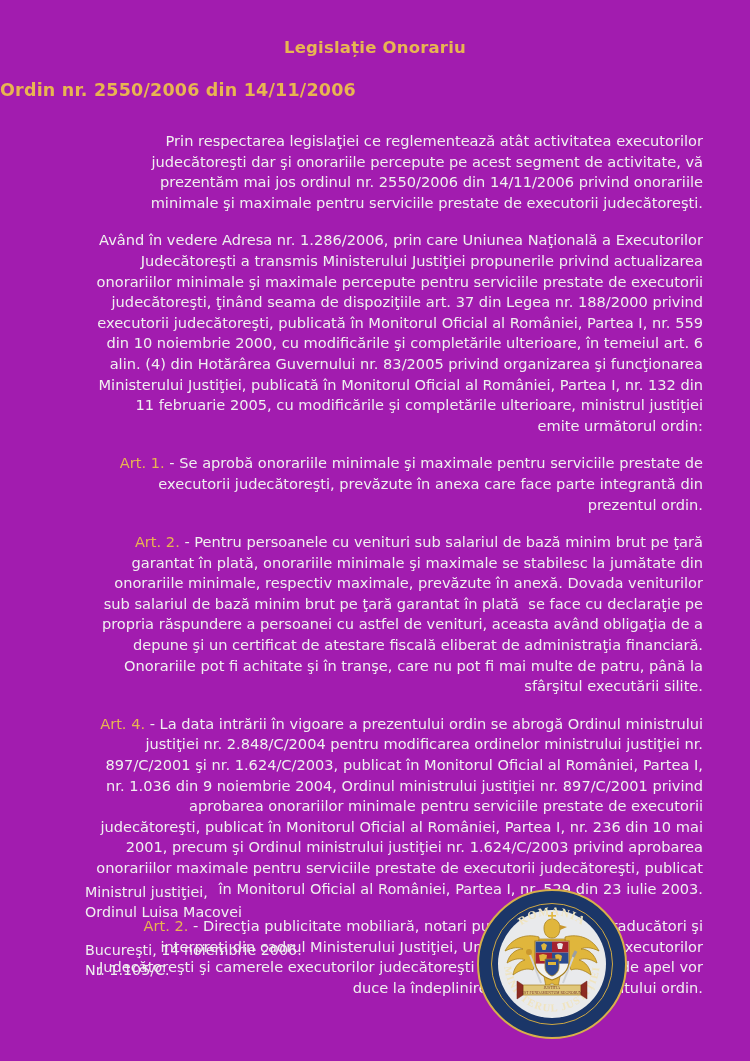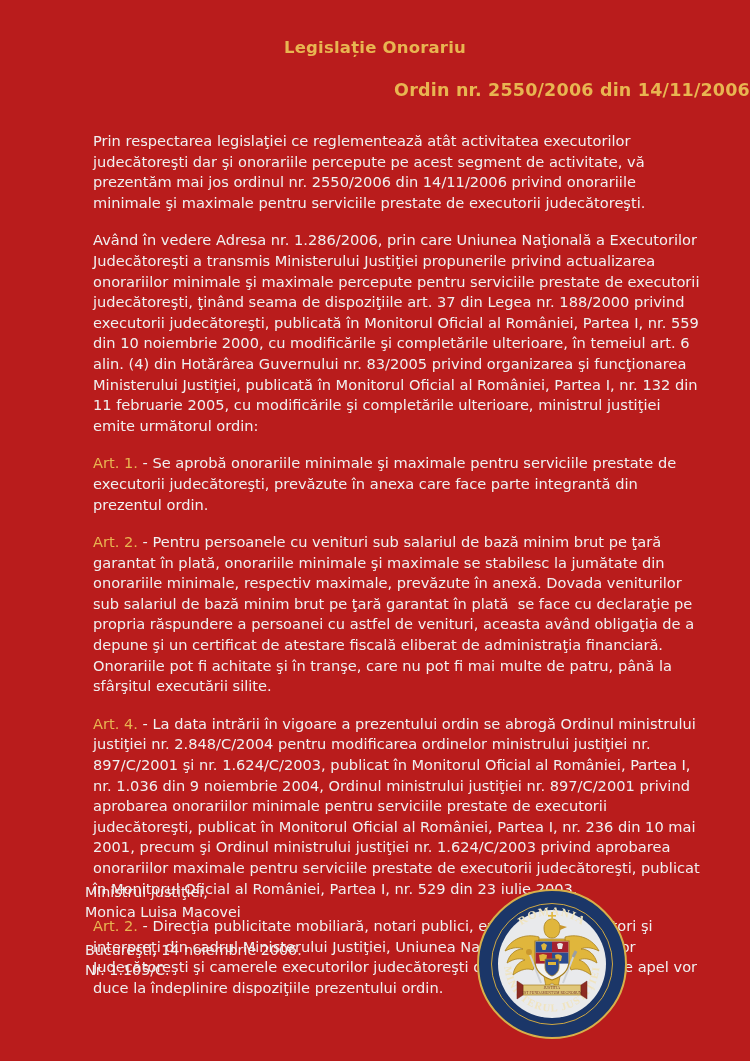--- a/index.html
+++ b/index.html
@@ -12,57 +12,57 @@
     width: 750px;
     height: 1061px;
     position: relative;
     overflow: hidden;
     font-family: "DejaVu Sans", "Liberation Sans", sans-serif;
     color: #f2f2f2;
   }
   .page {
     position: absolute;
     inset: 0;
-    background: #b91c1c;
+    background: #a21caf;
     padding-left: 24px;
   }
   .title-main {
     text-align: center;
     color: #e8b551;
     font-weight: bold;
     font-size: 16.5px;
     letter-spacing: 0.2px;
     position: absolute;
     top: 38px;
     left: 0;
     right: 0;
   }
   .title-sub {
-    text-align: right;
+    text-align: left;
     color: #e8b551;
     font-weight: bold;
     font-size: 17.5px;
     letter-spacing: 0.2px;
     position: absolute;
     top: 80px;
     left: 0;
     right: 0;
   }
   .body-wrap {
     position: absolute;
     left: 85px;
     top: 131px;
     width: 618px;
   }
   p.para {
     margin: 0 0 17px 8px;
     font-size: 14.6px;
     line-height: 20.6px;
     color: #f0f0f0;
-    text-align: left;
+    text-align: right;
     white-space: pre-wrap;
   }
   .art-label {
     color: #e8b551;
     font-weight: normal;
   }
   .sig-block {
     position: absolute;
     left: 85px;
     top: 883px;
@@ -156,21 +156,21 @@
 
 
     <p class="para"><span class="art-label">Art. 4.</span><span> - La data intrării în vigoare a prezentului ordin se abrogă Ordinul ministrului justiţiei nr. 2.848/C/2004 pentru modificarea ordinelor ministrului justiţiei nr. 897/C/2001 şi nr. 1.624/C/2003, publicat în Monitorul Oficial al României, Partea I, nr. 1.036 din 9 noiembrie 2004, Ordinul ministrului justiţiei nr. 897/C/2001 privind aprobarea onorariilor minimale pentru serviciile prestate de executorii judecătoreşti, publicat în Monitorul Oficial al României, Partea I, nr. 236 din 10 mai 2001, precum şi Ordinul ministrului justiţiei nr. 1.624/C/2003 privind aprobarea onorariilor maximale pentru serviciile prestate de executorii judecătoreşti, publicat în Monitorul Oficial al României, Partea I, nr. 529 din 23 iulie 2003.</span></p>
 
     <p class="para"><span class="art-label">Art. 2.</span><span> - Direcţia publicitate mobiliară, notari publici, executori, traducători şi interpreţi din cadrul Ministerului Justiţiei, Uniunea Naţională a Executorilor Judecătoreşti şi camerele executorilor judecătoreşti de pe lângă curţile de apel vor duce la îndeplinire dispoziţiile prezentului ordin.</span></p>
 
   </div>
 
   <div class="sig-block">
     <div>Ministrul justiţiei,</div>
-    <div>Monica Luisa Macovei</div>
+    <div>Ordinul Luisa Macovei</div>
     <div class="gap"></div>
     <div>Bucureşti, 14 noiembrie 2006.</div>
     <div>Nr. 1.105/C.</div>
   </div>
 
   <div class="seal">
     <div class="seal-outer"></div>
     <div class="seal-ring-inner"></div>
     <div class="seal-center"></div>
 

